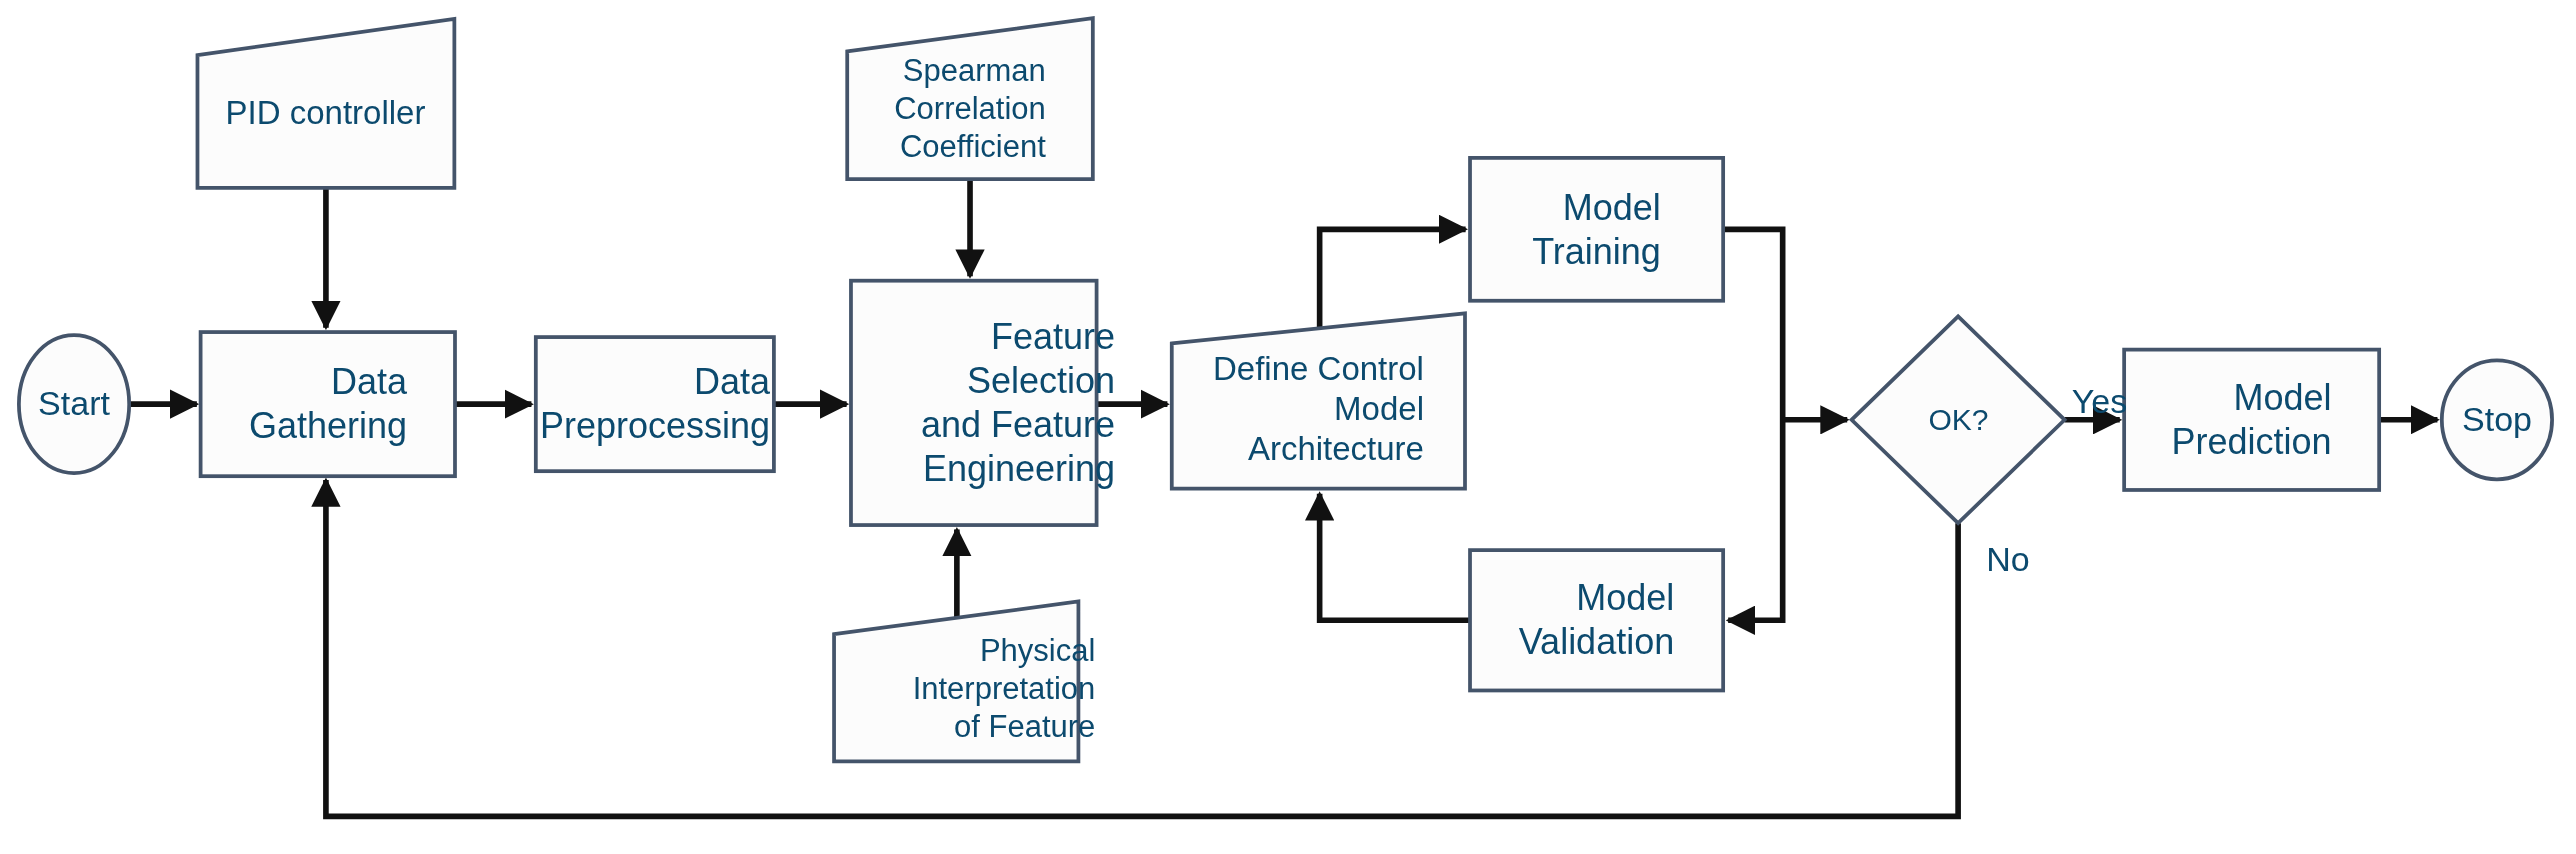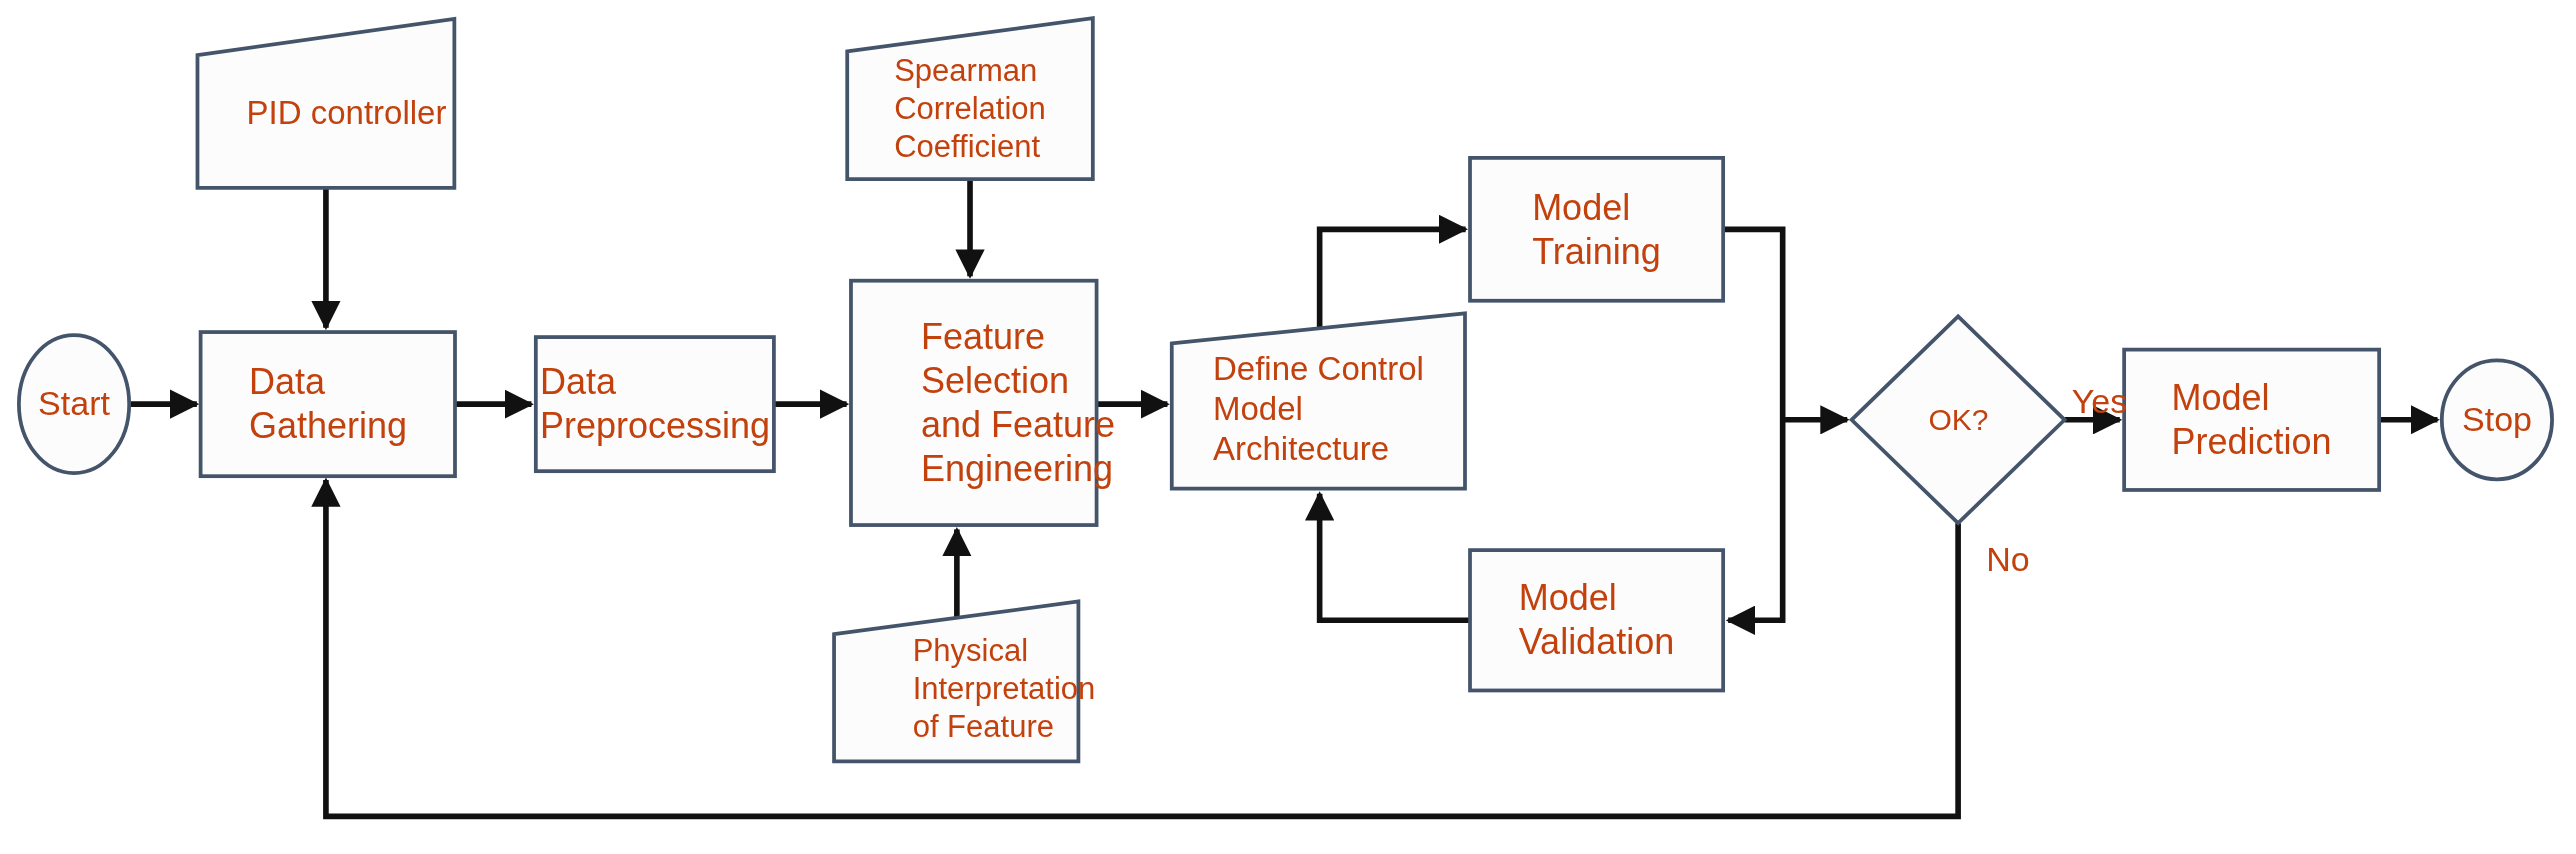--- a/index.html
+++ b/index.html
@@ -20,23 +20,23 @@
   .canvas > svg {
     position: absolute;
     left: 0;
     top: 0;
   }
   .lbl {
     position: absolute;
     display: flex;
     align-items: center;
     justify-content: center;
-    text-align: left;
+    text-align: right;
     white-space: pre-line;
-    color: #c2410c;
+    color: #0c4a6e;
     line-height: 1.22;
     pointer-events: none;
   }
   .s50 { font-size: 31px; }
   .s52 { font-size: 33px; }
   .s54 { font-size: 34px; }
   .s58 { font-size: 36px; }
   .s60 { font-size: 30px; }
 </style>
 </head>
@@ -80,21 +80,21 @@
       <rect x="2346" y="252" width="404" height="228"></rect>
       <rect x="2346" y="878" width="404" height="224"></rect>
       <polygon points="3125,505 3295,670 3125,835 2955,670"></polygon>
       <rect x="3390" y="558" width="407" height="224"></rect>
       <ellipse cx="3985" cy="670" rx="88" ry="95"></ellipse>
     </g>
   </svg>
 
   <div class="lbl s54" style="left:19px;   top:335px; width:110px; height:138px;">Start</div>
 
-  <div class="lbl s52" style="left:197px;  top:38px;  width:257px; height:150px;padding-left:21px;">PID controller</div>
+  <div class="lbl s52" style="left:197px;  top:38px;  width:257px; height:150px;">PID controller</div>
 
   <div class="lbl s58" style="left:201px;  top:332px; width:254px; height:144px;">Data
 Gathering</div>
 
   <div class="lbl s58" style="left:536px;  top:337px; width:238px; height:134px;">Data
 Preprocessing</div>
 
   <div class="lbl s50" style="left:847px; top:38px;  width:246px; height:142px;">Spearman
 Correlation
 Coefficient</div>

